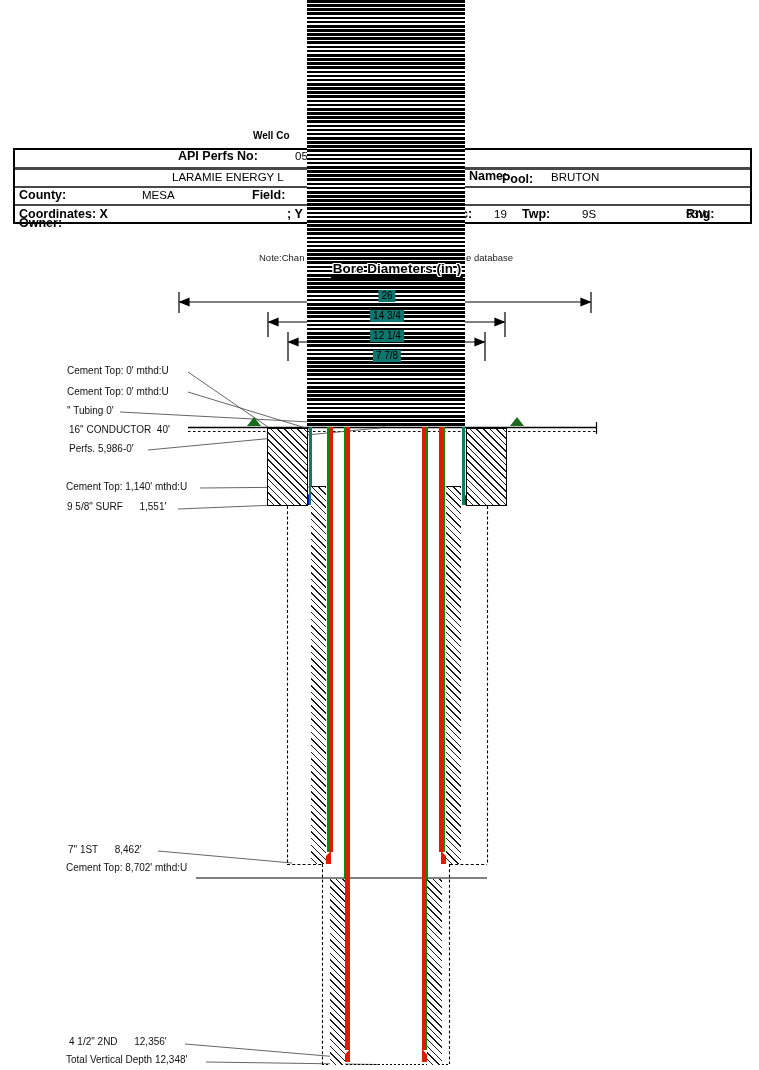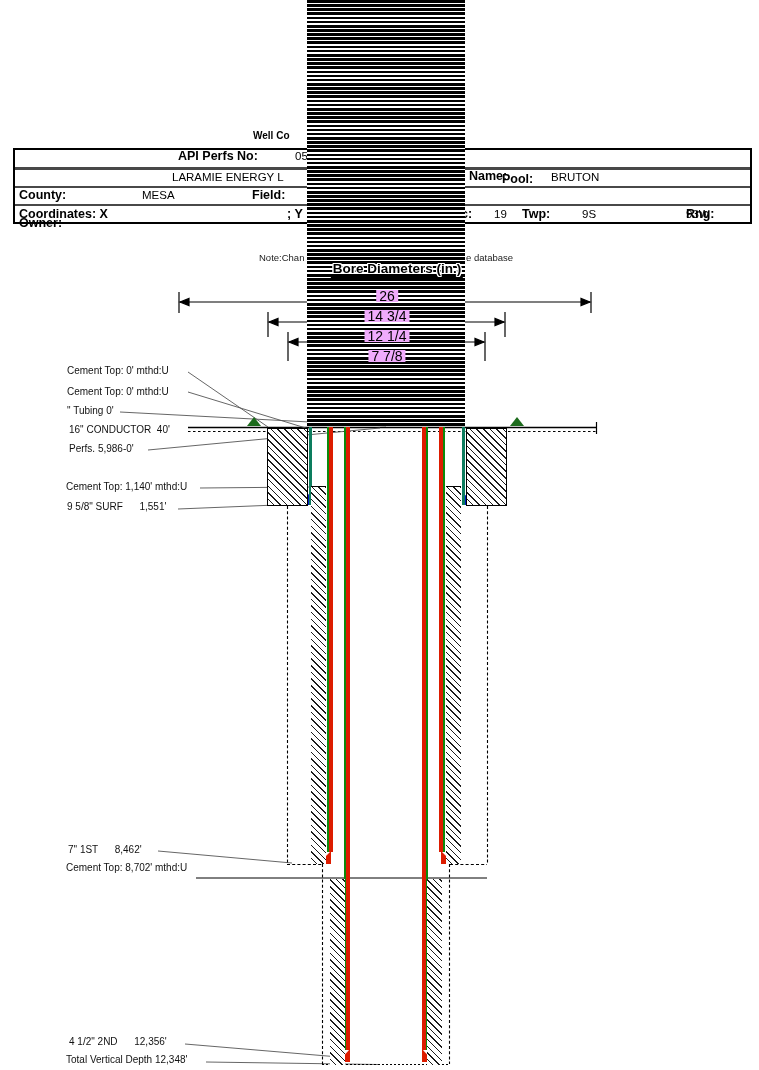--- a/index.html
+++ b/index.html
@@ -18,21 +18,21 @@
   .val{font-size:11.5px;}
   .note{font-size:9.5px;color:#222;margin-top:24px;}
   
   .band{position:absolute;left:307px;top:0;width:158px;height:426px;
         background:repeating-linear-gradient(to bottom,#000 0 2.6px,#fff 2.6px 4.15px);}
   
   .bore-title{font-size:13.5px;font-weight:bold;transform:translateX(-50%);
       border-bottom:1.6px solid #000;padding:0 2px 1px 2px;
       text-shadow:1px 0 0 #fff,-1px 0 0 #fff,0 1px 0 #fff,0 -1px 0 #fff,
                   1px 1px 0 #fff,-1px -1px 0 #fff,1px -1px 0 #fff,-1px 1px 0 #fff;}
-  .chip{font-size:14px;line-height:12px;background:#f0abfc;padding:0 3px;
+  .chip{font-size:10px;line-height:12px;background:#0f766e;padding:0 3px;
         transform:translateX(-50%);}
   
   .hatch{background-color:#fff;background-image:
      repeating-linear-gradient(45deg,rgba(0,0,0,0) 0 3.6px,#1b1b1b 3.6px 4.7px);}
   .block{border:1.5px solid #000;box-sizing:border-box;}
   .cemtop{border-top:1.2px solid #000;box-sizing:border-box;}
   .surf{background:#0c7d5e;}
   .csgL7 {background:linear-gradient(to right,#0b8a0b 0 2px,#dd1c00 2px 6px);}
   .csgR7 {background:linear-gradient(to right,#dd1c00 0 4px,#0b8a0b 4px 6px);}
   .csgL45{background:linear-gradient(to right,#0b8a0b 0 2px,#dd1c00 2px 6px);}

